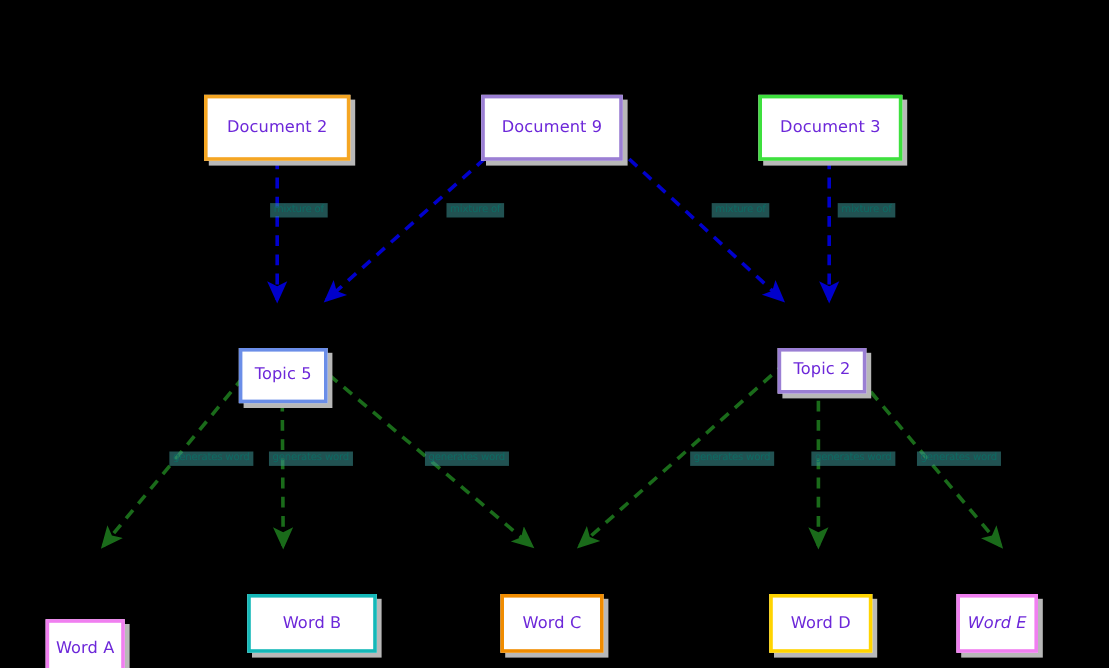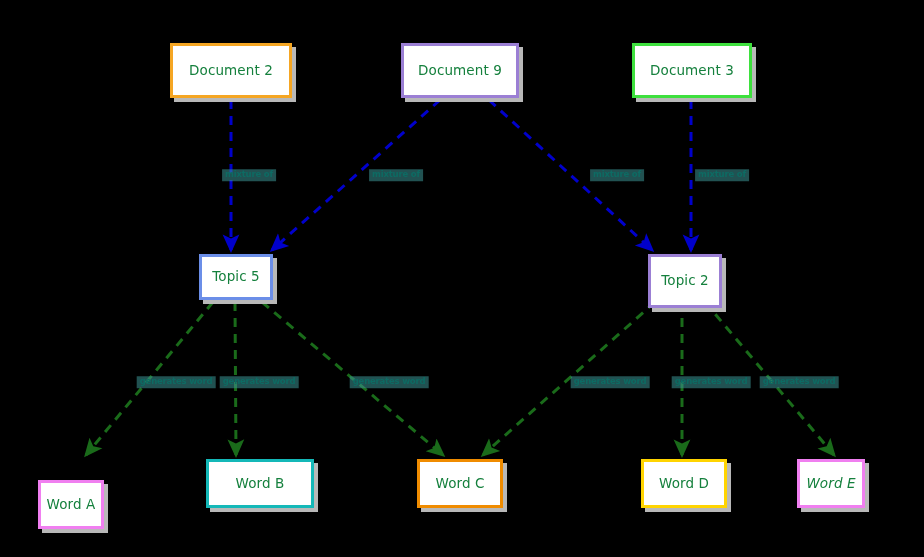--- a/index.html
+++ b/index.html
@@ -23,37 +23,38 @@
     height: 557px;
     pointer-events: none;
   }
   .node {
     position: absolute;
     box-sizing: border-box;
     background: #ffffff;
     display: flex;
     align-items: center;
     justify-content: center;
-    color: #15803d;
+    color: #6d28d9;
     font-size: 13.5px;
     letter-spacing: 0.1px;
     box-shadow: 4px 4px 0 0 #b8b8b8;
     z-index: 3;
+    margin-top: 36px;
   }
   .node-label {
     white-space: nowrap;
     line-height: 1;
   }
   .edge-label {
     position: absolute;
     transform: translate(-50%, -50%);
     background: rgba(60, 150, 150, 0.55);
     color: #0d6b63;
     font-size: 8.5px;
-    font-weight: bold;
+    font-weight: normal;
     letter-spacing: -0.2px;
     padding: 1px 3px 2px 3px;
     white-space: nowrap;
     line-height: 1;
     z-index: 4;
   }
 </style>
 </head>
 <body>
 
@@ -90,21 +91,21 @@
       </div>
       <div class="node" style="left: 401px; top: 43px; width: 118px; height: 55px; border: 3px solid rgb(155, 127, 212);">
         <span class="node-label">Document 9</span>
       </div>
       <div class="node" style="left: 632px; top: 43px; width: 120px; height: 55px; border: 3px solid rgb(62, 224, 62);">
         <span class="node-label">Document 3</span>
       </div>
       <div class="node" style="left: 199px; top: 254px; width: 74px; height: 46px; border: 3px solid rgb(107, 142, 232);">
         <span class="node-label">Topic 5</span>
       </div>
-      <div class="node" style="left: 648px; top: 254px; width: 74px; height: 54px; border: 3px solid rgb(155, 127, 212);">
+      <div class="node" style="left: 648px; top: 254px; width: 74px; height: 38px; border: 3px solid rgb(155, 127, 212);">
         <span class="node-label">Topic 2</span>
       </div>
       <div class="node" style="left: 38px; top: 480px; width: 66px; height: 49px; border: 3px solid rgb(240, 127, 240);">
         <span class="node-label">Word A</span>
       </div>
       <div class="node" style="left: 206px; top: 459px; width: 108px; height: 49px; border: 3px solid rgb(20, 184, 184);">
         <span class="node-label">Word B</span>
       </div>
       <div class="node" style="left: 417px; top: 459px; width: 86px; height: 49px; border: 3px solid rgb(240, 140, 0);">
         <span class="node-label">Word C</span>

